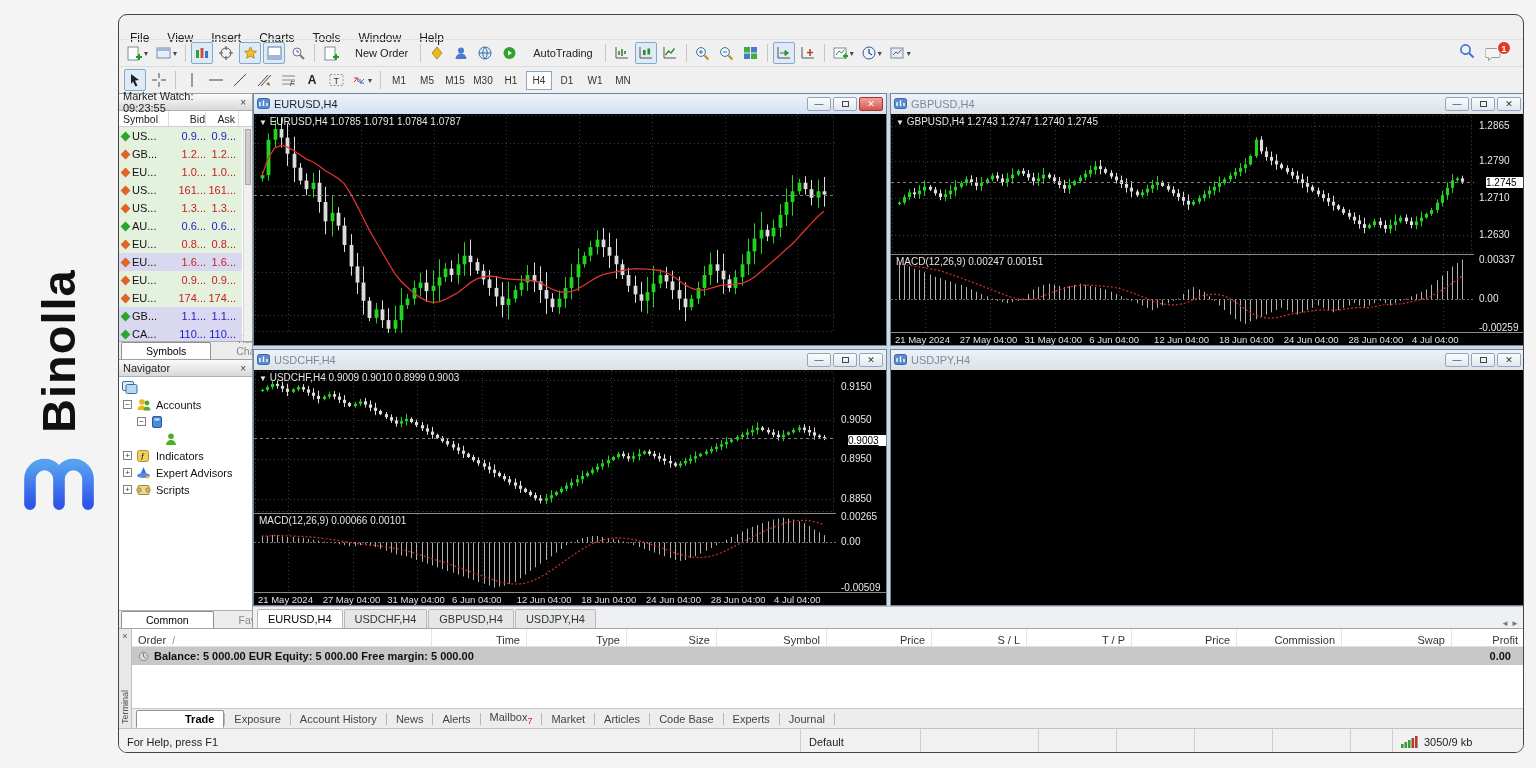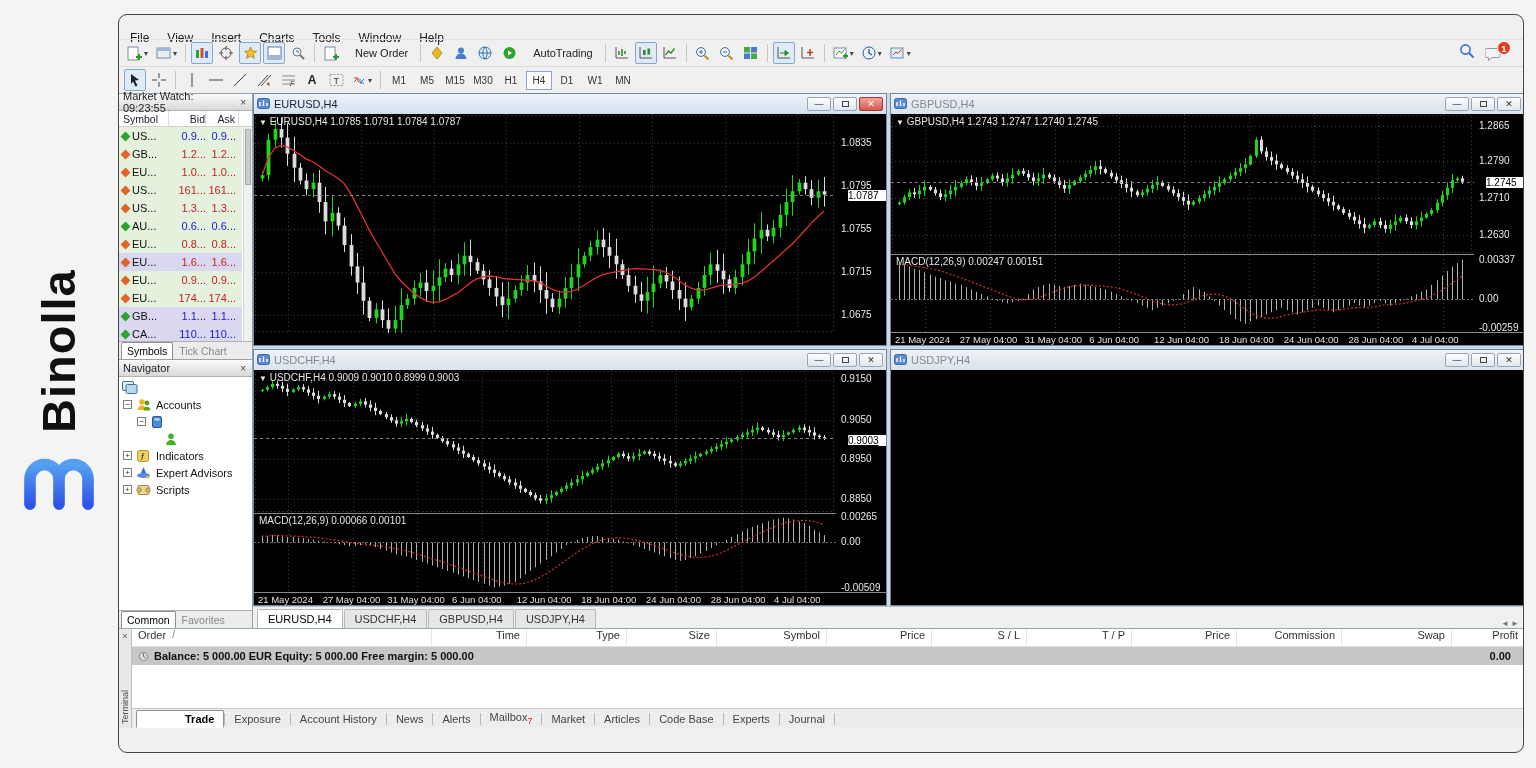--- a/index.html
+++ b/index.html
@@ -45,21 +45,21 @@
   .mwrow .sy { width:50px; display:flex; align-items:center; gap:3px; padding-left:3px; color:#111; }
   .mwrow .v { width:37px; text-align:right; }
   .mwrow .v.a { width:33px; padding-right:3px; }
   .dia { width:7px; height:7px; transform:rotate(45deg); display:inline-block; flex:none; }
   .up { background:#2fa32f; } .dn { background:#e06428; }
   .blue { color:#1b1bc8; } .red { color:#c42020; }
   .bgG { background:#e4f1dc; } .bgB { background:#d9d8f0; }
   #mwScroll { position:absolute; right:0; top:0; bottom:0; width:9px; background:#f0f0f0; border-left:1px solid #d8d8d8; }
   #mwThumb { position:absolute; left:1px; top:2px; width:6px; height:56px; background:#cdcdcd; border:1px solid #a8a8a8; }
   .ptabs { height:19px; background:#ececec; border-top:1px solid #b0b0b0; display:flex; align-items:flex-end; padding-left:2px; }
-  .ptab { font-size:10.5px; color:#888; padding:2px 5px; border:1px solid transparent; }
+  .ptab { font-size:10.5px; color:#888; padding:2px 24px; border:1px solid transparent; }
   .ptab.active { background:#fff; color:#000; border-color:#909090; border-bottom-color:#fff; border-radius:2px 2px 0 0; }
 
   #nav { top:344px; height:269px; }
   #navTree { height:233px; overflow:hidden; padding-top:2px; }
   .trow { height:17px; display:flex; align-items:center; font-size:11px; color:#111; gap:4px; }
   .exp { width:9px; height:9px; border:1px solid #808080; background:#fff; font-size:8px; line-height:7px; text-align:center; color:#333; flex:none; }
   .tico { width:16px; height:14px; flex:none; }
 
   
   #charts { position:absolute; left:134px; top:78px; width:1272px; height:513px; background:#ccd9e8; }
@@ -86,21 +86,21 @@
   .ctab { font-size:11px; color:#333; padding:3px 10px; border:1px solid #b8b8b8; border-bottom:none; background:#e4e6e8; margin-right:1px; border-radius:2px 2px 0 0; }
   .ctab.active { background:#fff; color:#000; }
   #ctArrows { margin-left:auto; padding-right:6px; font-size:8px; color:#777; }
 
   
   #terminal { position:absolute; left:0; top:613px; width:1406px; height:100px; background:#fff; border-top:1px solid #9aa; }
   #tstrip { position:absolute; left:0; top:0; width:13px; height:100%; background:#e8e8e8; border-right:1px solid #c0c0c0; }
   #tstrip .x { font-size:9px; color:#555; display:block; text-align:center; margin-top:2px; }
   #tstripLbl { position:absolute; left:1px; bottom:4px; writing-mode:vertical-rl; transform:rotate(180deg); font-size:9px; color:#555; }
   #termHead { position:absolute; left:13px; top:0; right:0; height:18px; display:flex; align-items:center; background:#fff; border-bottom:1px solid #e0e0e0; font-size:11px; color:#333; }
-  #termHead .c { border-right:1px solid #e6e6e6; padding:0 6px; height:100%; display:flex; align-items:flex-start; }
+  #termHead .c { border-right:1px solid #e6e6e6; padding:0 6px; height:100%; display:flex; align-items:flex-end; }
   #termHead .r { justify-content:flex-end; }
   #balRow { position:absolute; left:13px; top:18px; right:0; height:18px; background:#c7c7c7; display:flex; align-items:center; font-size:11px; font-weight:bold; color:#111; padding:0 6px; }
   #balProfit { margin-left:auto; padding-right:8px; }
   #termTabs { position:absolute; left:13px; bottom:0; right:0; height:20px; background:#ededed; border-top:1px solid #c8c8c8; display:flex; align-items:center; padding-left:4px; }
   .ttab { font-size:11px; color:#444; padding:2px 9px; position:relative; }
   .ttab.active { background:#fff; border:1px solid #909090; border-bottom-color:#fff; color:#000; font-weight:bold; border-radius:2px 2px 0 0;padding-left:48px; }
   .tdiv { width:1px; height:12px; background:#b8b8b8; }
   .badge7 { color:#d22; font-size:9px; vertical-align:sub; }
 
   
@@ -771,28 +771,20 @@
             <rect x="549.6066666666667" y="68.70588235294085" width="3.786666666666666" height="6.441176470589909" fill="#dcdcdc"></rect>
             <line x1="557.5" y1="66.08520761245803" x2="557.5" y2="91.43786764705847" stroke="#dcdcdc" stroke-width="1"></line>
             <rect x="555.6066666666667" y="75.14705882353076" width="3.786666666666666" height="8.588235294116728" fill="#dcdcdc"></rect>
             <line x1="564.5" y1="65.58001730103828" x2="564.5" y2="93.69227941176483" stroke="#21d421" stroke-width="1"></line>
             <rect x="562.6066666666667" y="77.29411764705995" width="3.786666666666666" height="6.441176470587536" fill="#21d421"></rect>
             <line x1="570.5" y1="62.927768166091745" x2="570.5" y2="92.7261029411774" stroke="#dcdcdc" stroke-width="1"></line>
             <rect x="568.6066666666667" y="77.29411764705995" width="3.786666666666666" height="3.2205882352937607" fill="#dcdcdc"></rect>
             <polyline points="8.155555555555555,61.19117647058872 14.466666666666665,43.477941176471816 20.777777777777775,33.99509803921675 27.08888888888889,31.400735294118398 33.4,33.064705882355064 39.711111111111116,36.500000000000796 46.022222222222226,40.79411764705915 52.333333333333336,45.08823529411989 58.644444444444446,47.712418300653965 64.95555555555555,51.74411764706177 71.26666666666667,56.79946524064332 77.57777777777777,60.29656862745276 83.88888888888889,64.2466063348427 90.19999999999999,69.61425339366565 96.5111111111111,79.35859728506804 102.82222222222221,91.16742081447852 109.13333333333333,103.719457013574 115.44444444444444,116.35407239819297 121.75555555555555,127.25452488688103 128.06666666666666,137.98981900452455 134.3777777777778,148.72511312217281 140.6888888888889,159.2952488687789 147,167.2228506787341 153.3111111111111,173.1685520361975 159.62222222222223,178.94909502262587 165.93333333333334,183.3257918552053 172.24444444444444,186.87669683257863 178.55555555555557,188.3631221719439 184.86666666666667,187.95022624434563 191.17777777777778,185.4728506787345 197.48888888888888,182.16968325791964 203.8,178.70135746606496 210.11111111111111,173.7466063348427 216.42222222222222,168.62669683258062 222.73333333333335,164.82805429864405 229.04444444444445,162.84615384615464 235.35555555555555,162.02036199095093 241.66666666666666,162.68099547511247 247.9777777777778,164.415158371041 254.2888888888889,164.99321266968144 260.6,165.323529411761 266.9111111111111,165.73642533936643 273.22222222222223,166.2319004524882 279.53333333333336,166.72737556560995 285.84444444444443,168.70927601810172 292.15555555555557,172.0124434389142 298.46666666666664,175.48076923076883 304.77777777777777,177.62782805430038 311.0888888888889,178.28846153846192 317.4,177.4626696832582 323.7111111111111,174.9852941176471 330.02222222222224,171.18665158371047 336.3333333333333,167.2228506787341 342.64444444444445,163.3416289592764 348.9555555555556,160.61651583710437 355.26666666666665,159.13009049773675 361.5777777777778,157.80882352941128 367.8888888888889,156.6527149321256 374.2,155.6617647058821 380.5111111111111,154.6708144796386 386.8222222222222,154.83597285068075 393.1333333333333,155.16628959276272 399.44444444444446,155.66176470588448 405.75555555555553,156.48755656108818 412.06666666666666,158.46945701357757 418.3777777777778,161.77262443439005 424.68888888888887,166.3144796380093 431,170.9389140271472 437.31111111111113,174.24208144796444 443.6222222222222,176.0588235294093 449.93333333333334,176.05882352941168 456.2444444444444,174.40723981900663 462.55555555555554,172.59049773755703 468.8666666666667,170.93891402714962 475.17777777777775,170.60859728507 481.4888888888889,170.1131221719459 487.8,169.28733031674219 494.1111111111111,166.9751131221732 500.4222222222222,163.01131221719442 506.73333333333335,157.72624434389257 513.0444444444444,152.27601809954618 519.3555555555556,146.8257918552045 525.6666666666666,141.21040723982068 531.9777777777778,135.59502262443687 538.2888888888889,129.97963800905066 544.6,123.20814479638116 550.9111111111112,116.27149321266948 557.2222222222222,109.3348416289602 563.5333333333333,102.7285067873305 569.8444444444444,97.36085972850756 " fill="none" stroke="#e03232" stroke-width="1.3"></polyline>
             <line x1="0" y1="81.5" x2="582" y2="81.5" stroke="#808080" stroke-dasharray="3,3"></line>
           </svg>
-          <div class="paxis" style="height: 218px;">
-            <span class="ptick" style="top: 22.9853px;">1.0835</span>
-            <span class="ptick" style="top: 65.9265px;">1.0795</span>
-            <span class="ptick" style="top: 108.868px;">1.0755</span>
-            <span class="ptick" style="top: 151.809px;">1.0715</span>
-            <span class="ptick" style="top: 194.75px;">1.0675</span>
-            <div class="ptag" style="top: 75.5px;">1.0787</div>
-          </div>
         </div>
       </div>
       <div class="cw inactive" style="left: 637px; top: 0px; width: 635px; height: 253px;">
         <div class="cwt">
           <span><svg width="13" height="11" viewBox="0 0 13 11">
               <rect x="0.5" y="0.5" width="12" height="10" rx="2" fill="#5a8ad0" stroke="#3a6aa8"></rect>
               <path d="M3 8V4M6.5 8V2.5M10 8V5" stroke="#fff" stroke-width="1.4"></path>
             </svg></span>
           <span class="cwtitle">GBPUSD,H4</span>
           <div class="cwb">
@@ -1438,21 +1430,21 @@
             <rect x="553.9509090909091" y="59.98055555555551" width="3.098181818181818" height="2.38333333333307" fill="#dcdcdc"></rect>
             <line x1="560.5" y1="57.416135620914865" x2="560.5" y2="69.74725694444422" stroke="#dcdcdc" stroke-width="1"></line>
             <rect x="558.9509090909091" y="62.36388888888858" width="3.098181818181818" height="3.1777777777778624" fill="#dcdcdc"></rect>
             <line x1="565.5" y1="64.19227941176429" x2="565.5" y2="68.27753472222206" stroke="#dcdcdc" stroke-width="1"></line>
             <rect x="563.9509090909091" y="65.54166666666644" width="3.098181818181818" height="1.5888888888891586" fill="#dcdcdc"></rect>
             <line x1="570.5" y1="65.01008986928103" x2="570.5" y2="70.12461805555559" stroke="#dcdcdc" stroke-width="1"></line>
             <rect x="568.9509090909091" y="67.1305555555556" width="3.098181818181818" height="1.1916666666665208" fill="#dcdcdc"></rect>
             <line x1="0" y1="68.5" x2="582" y2="68.5" stroke="#808080" stroke-dasharray="3,3"></line>
           </svg>
           <div class="paxis" style="height: 235px;">
-            <span class="ptick" style="top: 3px;">0.9150</span>
+            <span class="ptick" style="top: 11px;">0.9150</span>
             <span class="ptick" style="top: 43.6528px;">0.9050</span>
             <span class="ptick" style="top: 83.375px;">0.8950</span>
             <span class="ptick" style="top: 123.097px;">0.8850</span>
             <div class="ptag" style="top: 65px; text-decoration: underline;">0.9003</div>
             <span class="ptick" style="top: 141.215px;">0.00265</span>
             <span class="ptick" style="top: 165.558px;">0.00</span>
             <span class="ptick" style="top: 212.315px;">-0.00509</span>
           </div>
           <div class="psep" style="top: 143px; width: 582px;"></div>
           <svg width="582" height="79" style="position: absolute; left: 0px; top: 144px;">
@@ -1690,13 +1682,33 @@
         <span class="tdiv"></span>
         <span class="ttab"><span>Code Base</span></span>
         <span class="tdiv"></span>
         <span class="ttab"><span>Experts</span></span>
         <span class="tdiv"></span>
         <span class="ttab"><span>Journal</span></span>
         <span class="tdiv"></span>
       </div>
   </div>
 
+  <div id="statusbar">
+    <div class="scell" id="sHelp">For Help, press F1</div>
+    <div class="scell" style="width:120px">Default</div>
+    <div class="scell" style="width:118px"></div>
+    <div class="scell" style="width:78px"></div>
+    <div class="scell" style="width:78px"></div>
+    <div class="scell" style="width:78px"></div>
+    <div class="scell" style="width:78px"></div>
+    <div class="scell" style="width:42px"></div>
+    <div class="scell" id="sTraffic" style="width:132px">
+      <svg width="18" height="13" viewBox="0 0 18 13">
+        <rect x="0" y="9" width="2.6" height="4" fill="#3a9c3a"></rect>
+          <rect x="3.5" y="7" width="2.6" height="6" fill="#3a9c3a"></rect>
+        <rect x="7" y="5" width="2.6" height="8" fill="#3a9c3a"></rect>
+          <rect x="10.5" y="3" width="2.6" height="10" fill="#b03a2e"></rect>
+        <rect x="14" y="1" width="2.6" height="12" fill="#b03a2e"></rect>
+      </svg>
+      <span>3050/9 kb</span>
+    </div>
+  </div>
 </div>
 
 </body></html>

